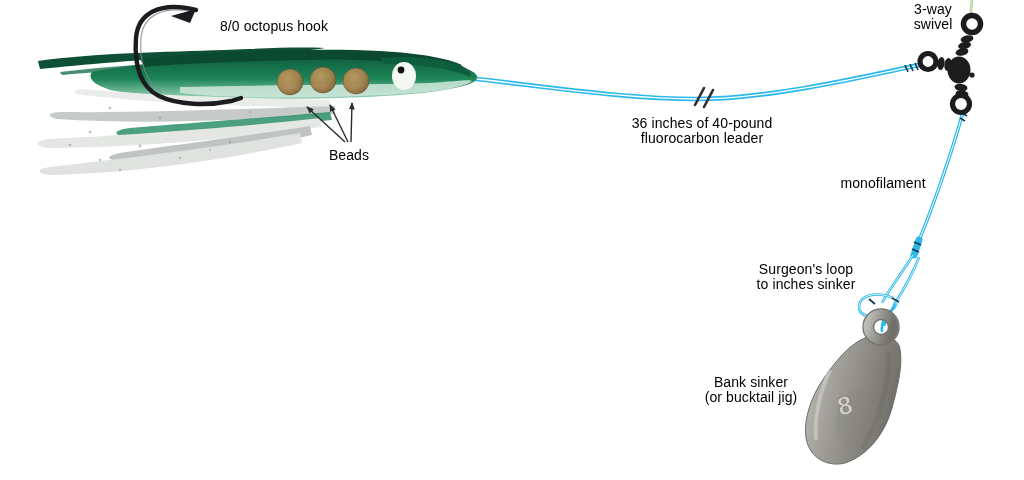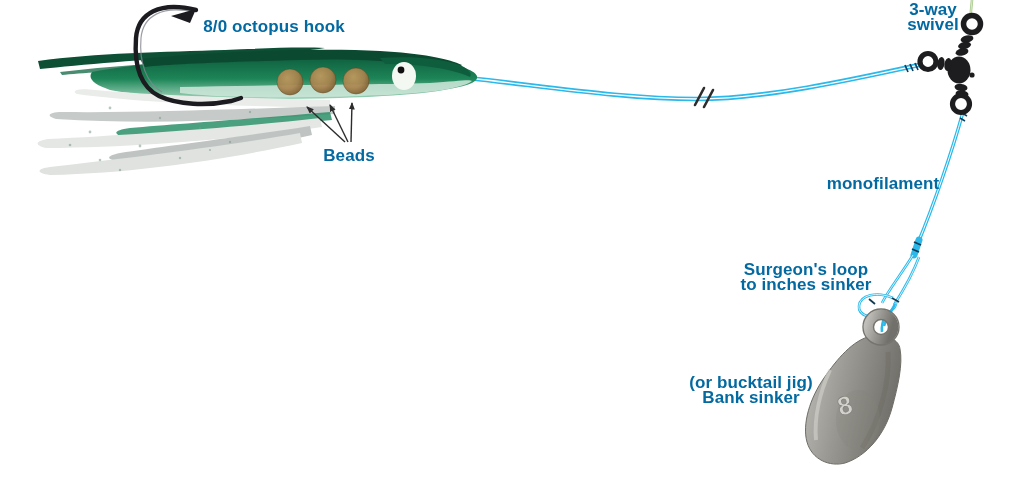--- a/index.html
+++ b/index.html
@@ -1,19 +1,19 @@
 <!DOCTYPE html>
 <html><head>
 <meta charset="utf-8">
 <style>
   html,body{margin:0;padding:0;background:#ffffff;}
   .canvas{position:relative;width:1024px;height:480px;background:#ffffff;overflow:hidden;
           font-family:"Liberation Sans", sans-serif;}
   .canvas svg{position:absolute;left:0;top:0;}
-  .lbl{position:absolute;font-weight:bold;font-size:17px;line-height:15px;color:#0369a1;
+  .lbl{position:absolute;font-weight:normal;font-size:14px;line-height:15px;color:#000000;
        letter-spacing:.1px;white-space:nowrap;}
   .lbl.center{text-align:center;}
   .lbl.right{text-align:center;}
   .lbl-hook   {left:196px;top:19px; width:156px;}
   .lbl-beads  {left:309px;top:148px;width:80px;}
   .lbl-skirt  {left:143px;top:175px;width:164px;}
   .lbl-leader {left:612px;top:116px;width:180px;}
   .lbl-swivel {left:890px;top:2px;  width:86px;}
   .lbl-mono   {left:800px;top:176px;width:166px;}
   .lbl-loop   {left:731px;top:262px;width:150px;}
@@ -191,33 +191,37 @@
     <line x1="348" y1="142" x2="330" y2="105" marker-end="url(#arw)"></line>
     <line x1="351" y1="142" x2="352" y2="103" marker-end="url(#arw)"></line>
   </g>
 </svg>
 
 <div class="lbl lbl-hook center">8/0 octopus hook</div>
 
 <div class="lbl lbl-beads center">Beads</div>
 
 
+<div class="lbl lbl-leader center">
+  <div>36 inches of 40-pound</div>
+  <div>fluorocarbon leader</div>
+</div>
 
 <div class="lbl lbl-swivel center">
   <div>3-way</div>
   <div>swivel</div>
 </div>
 
 <div class="lbl lbl-mono center">
   <div>monofilament</div>
 </div>
 
 <div class="lbl lbl-loop right">
   <div>Surgeon's loop</div>
   <div>to inches sinker</div>
 </div>
 
 <div class="lbl lbl-sinker center">
+  <div>Bank sinker</div>
   <div>(or bucktail jig)</div>
-  <div>Bank sinker</div>
 </div>
 
 </div>
 
 </body></html>

